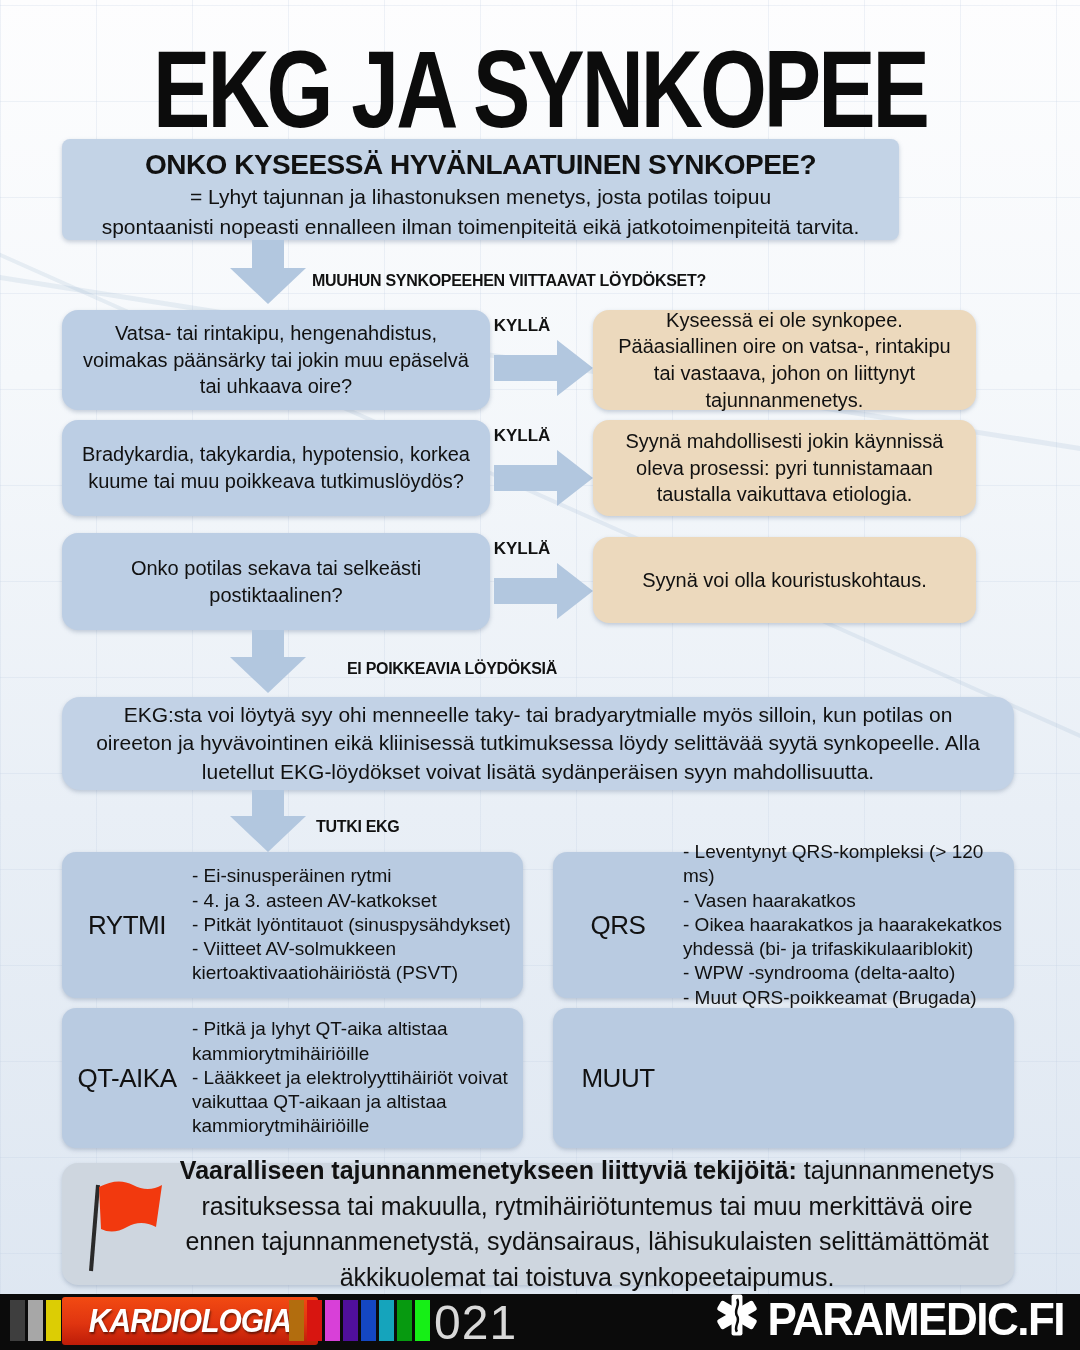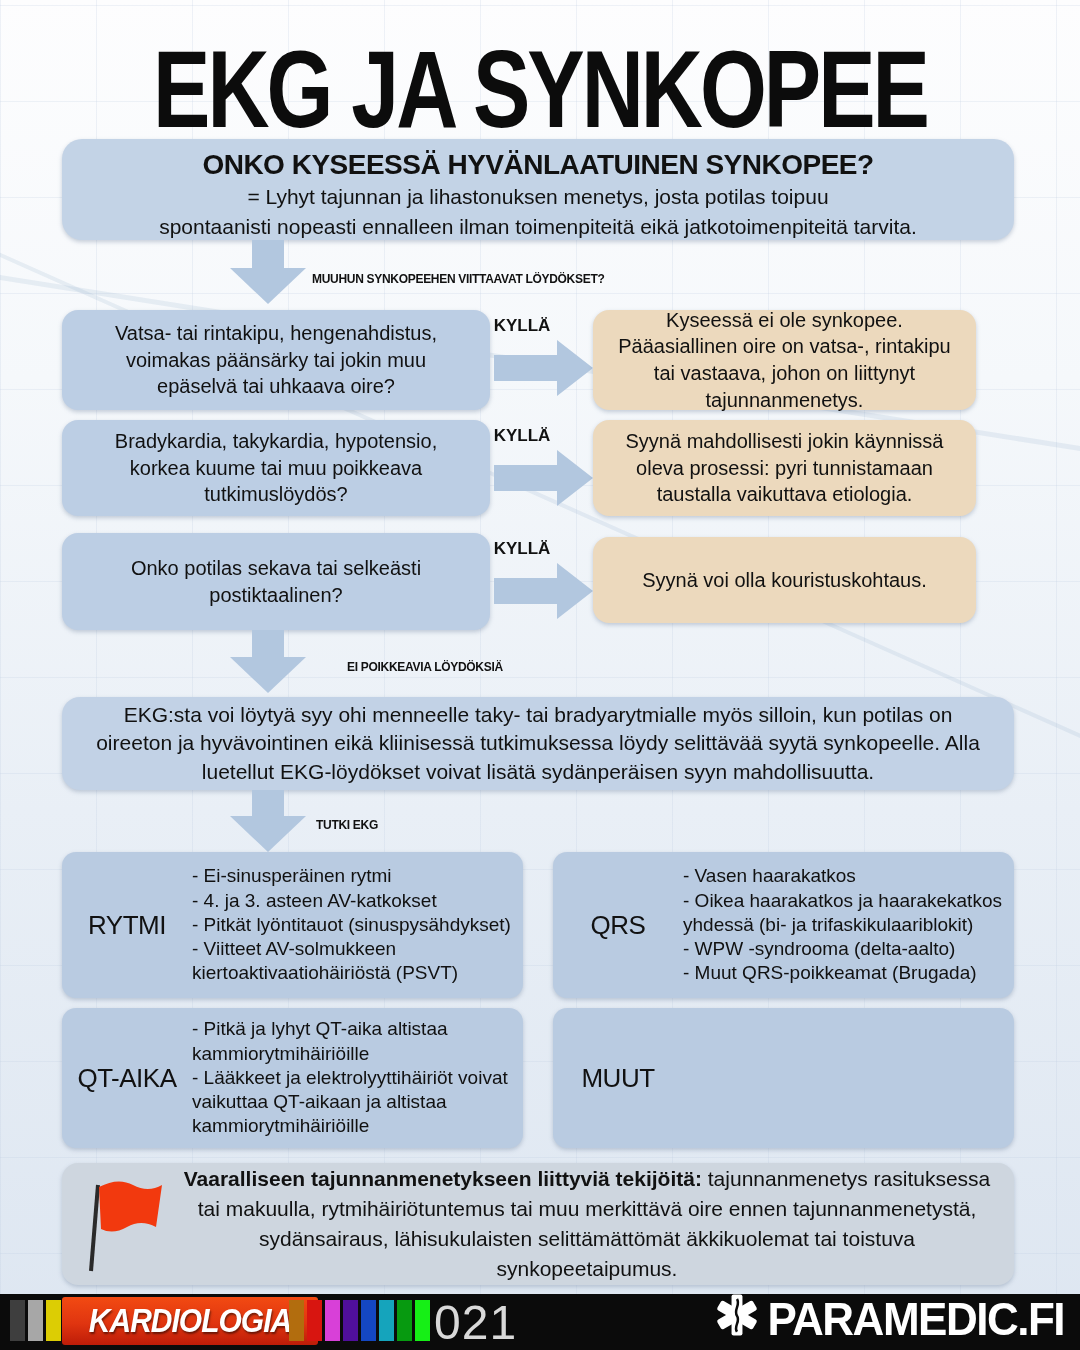--- a/index.html
+++ b/index.html
@@ -15,32 +15,32 @@
   .streak.s1 { width:1400px; height:5px; left:-100px; top:370px; transform:rotate(9deg); }
   .streak.s2 { width:1400px; height:4px; left:-100px; top:520px; transform:rotate(24deg); }
 
   .page-title {
     position:absolute; left:0; top:26px; width:1080px; text-align:center;
     font-size:86px; font-weight:bold; letter-spacing:-3px; color:#0c0c0c;
     transform:scaleY(1.28); transform-origin:top center; white-space:nowrap;
   }
 
   .box { position:absolute; box-shadow:0 2px 4px rgba(100,120,150,.35); }
-  .intro-box { left:62px; top:139px; width:952px; height:101px; background:#c3d3e6; border-radius:20px; text-align:center; padding-top:10px; }
+  .intro-box { left:62px; top:139px; width:837px; height:101px; background:#c3d3e6; border-radius:8px; text-align:center; padding-top:10px; }
   .intro-box h2 { font-size:28px; font-weight:bold; letter-spacing:-.5px; }
   .intro-box .sub { font-size:21px; line-height:1.28; margin-top:3px; }
 
   .v-arrow { position:absolute; width:76px; }
   .v-arrow .stem { width:32px; margin:0 auto; background:#b2c7df; }
   .v-arrow .head { width:0; height:0; border-left:38px solid transparent; border-right:38px solid transparent; border-top:36px solid #b2c7df; }
-  .flow-label { position:absolute; font-size:12px; font-weight:bold; letter-spacing:-.3px; white-space:nowrap; }
+  .flow-label { position:absolute; font-size:16px; font-weight:bold; letter-spacing:-.3px; white-space:nowrap; }
 
   .flow-row { position:absolute; left:62px; width:952px; }
   .q-box { position:absolute; left:0; top:0; width:428px; height:100%; background:#bccee4; border-radius:16px;
-           display:flex; align-items:center; justify-content:center; text-align:center; padding:0 24px;
+           display:flex; align-items:center; justify-content:center; text-align:center; padding:0 11px;
            box-shadow:0 2px 4px rgba(100,120,150,.35); font-size:20px; line-height:1.33; }
   .a-box { position:absolute; left:531px; top:0; width:383px; height:100%; background:#ecd9bd; border-radius:16px;
            display:flex; align-items:center; justify-content:center; text-align:center; padding:0 12px;
            box-shadow:0 2px 4px rgba(100,120,150,.35); font-size:20px; line-height:1.33; }
   .h-arrow { position:absolute; left:428px; top:6px; width:103px; height:86px; }
   .h-arrow .lbl { position:absolute; left:0; top:0; width:64px; text-align:center; font-size:17px; font-weight:bold; }
   .h-arrow .stem { position:absolute; left:4px; top:39px; width:66px; height:26px; background:#b2c7df; }
   .h-arrow .head { position:absolute; left:67px; top:24px; width:0; height:0; border-top:28px solid transparent; border-bottom:28px solid transparent; border-left:36px solid #b2c7df; }
 
   .ekg-note { left:62px; top:697px; width:952px; height:93px; background:#c2d2e6; border-radius:18px;
@@ -48,21 +48,21 @@
               font-size:21px; line-height:1.36; }
 
   .cat-box { position:absolute; background:#b9cbe1; border-radius:14px; box-shadow:0 2px 4px rgba(100,120,150,.35); }
   .cat-label { position:absolute; left:0; top:0; width:130px; height:100%; display:flex; align-items:center; justify-content:center;
                font-size:26px; font-weight:normal; letter-spacing:-.5px; }
   .cat-items { position:absolute; left:130px; top:0; right:10px; height:100%; display:flex; flex-direction:column; justify-content:center; }
   .cat-item { font-size:19px; line-height:1.28; }
 
   .warning-box { left:62px; top:1163px; width:952px; height:122px; background:#ced6df; border-radius:16px; }
   .warning-text { position:absolute; left:110px; top:0; width:830px; height:100%; display:flex; align-items:center; justify-content:center;
-                  text-align:center; font-size:21px; line-height:1.42; }
+                  text-align:center; font-size:25px; line-height:1.42; }
   .flag-wrap { position:absolute; left:14px; top:14px; width:92px; height:96px; }
 
   .footer-bar { position:absolute; left:0; top:1294px; width:1080px; height:56px; background:#0b0b0b; }
   .strip { position:absolute; top:6px; width:15px; height:41px; }
   .kard-banner { position:absolute; left:62px; top:3px; width:256px; height:48px; border-radius:3px;
                  background:linear-gradient(180deg,#f24a12 0%, #e03510 55%, #bd1c08 100%);
                  display:flex; align-items:center; justify-content:center; }
   .kard-banner span { color:#fff; font-size:30px; font-weight:bold; font-style:italic; letter-spacing:-1px;
                       text-shadow:1px 2px 2px rgba(0,0,0,.5); transform:scaleY(1.12); }
   .issue-num { position:absolute; left:434px; top:0; height:56px; display:flex; align-items:center;
@@ -155,20 +155,21 @@
       <div class="cat-item">- Ei-sinusperäinen rytmi</div>
       <div class="cat-item">- 4. ja 3. asteen AV-katkokset</div>
       <div class="cat-item">- Pitkät lyöntitauot (sinuspysähdykset)</div>
       <div class="cat-item">- Viitteet AV-solmukkeen kiertoaktivaatiohäiriöstä (PSVT)</div>
     </div>
   </div>
 
   <div class="cat-box" style="left:553px; top:852px; width:461px; height:146px;">
     <div class="cat-label">QRS</div>
     <div class="cat-items">
+      <div class="cat-item">- Leventynyt QRS-kompleksi (&gt; 120 ms)</div>
       <div class="cat-item">- Vasen haarakatkos</div>
       <div class="cat-item">- Oikea haarakatkos ja haarakekatkos yhdessä (bi- ja trifaskikulaariblokit)</div>
       <div class="cat-item">- WPW -syndrooma (delta-aalto)</div>
       <div class="cat-item">- Muut QRS-poikkeamat (Brugada)</div>
     </div>
   </div>
 
   <div class="cat-box" style="left:62px; top:1008px; width:461px; height:140px;">
     <div class="cat-label">QT-AIKA</div>
     <div class="cat-items">

